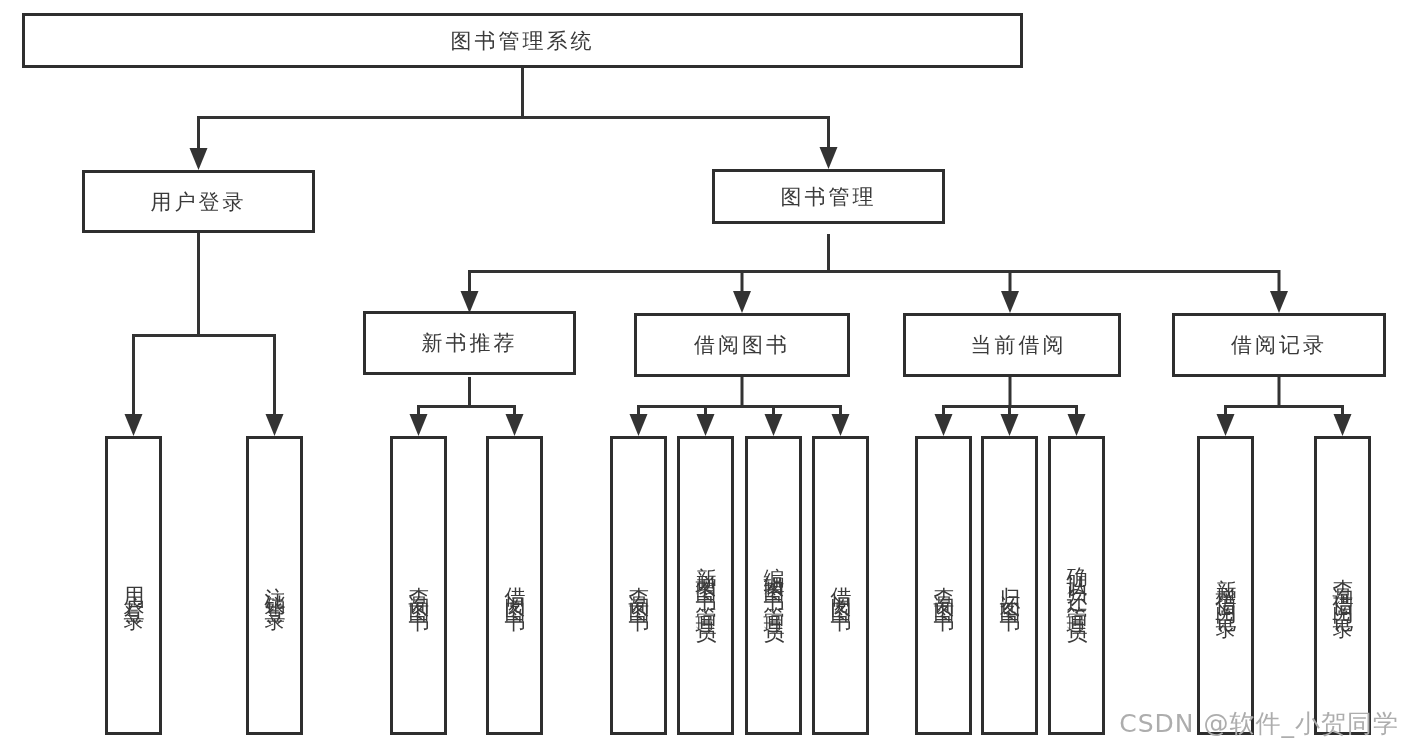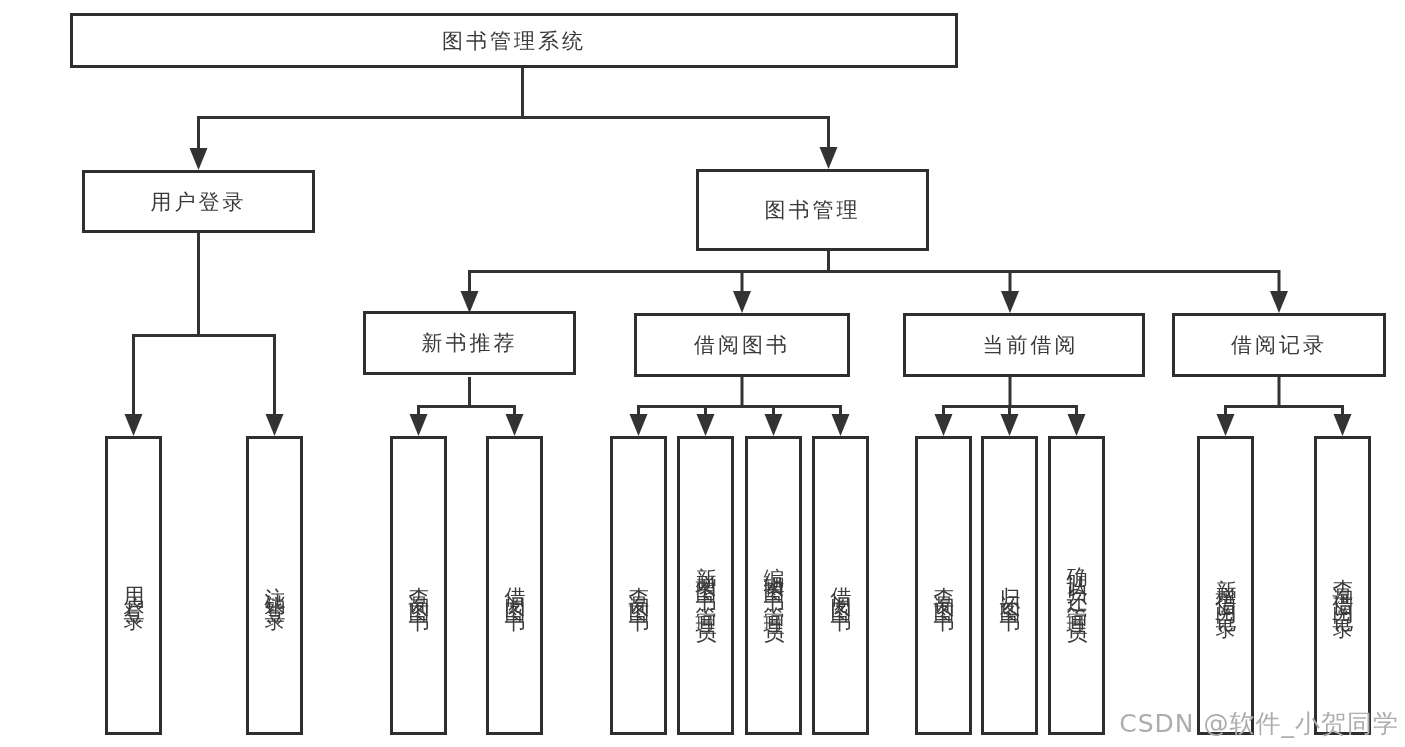--- a/index.html
+++ b/index.html
@@ -36,26 +36,26 @@
   .vnode .vlabel {
     writing-mode: vertical-rl;
     text-orientation: mixed;
     font-size: 21px;
     letter-spacing: 8px;
     line-height: 1;
     color: #3a3a3a;
     white-space: nowrap;
   }
   
-  #root { left: 22px;   top: 13px;  width: 888px; height: 55px; margin-left: 48px; }
+  #root { left: 22px;   top: 13px;  width: 1001px; height: 55px; }
   #l2a  { left: 82px;   top: 170px; width: 233px;  height: 63px; }
-  #l2b  { left: 696px;  top: 169px; width: 233px;  height: 82px; }
+  #l2b  { left: 712px;  top: 169px; width: 233px;  height: 55px; }
   #l3a  { left: 363px;  top: 311px; width: 213px;  height: 64px; }
   #l3b  { left: 634px;  top: 313px; width: 216px;  height: 64px; }
-  #l3c  { left: 903px;  top: 313px; width: 242px;  height: 64px; padding-left: 13px; }
+  #l3c  { left: 903px;  top: 313px; width: 218px;  height: 64px; padding-left: 13px; }
   #l3d  { left: 1172px; top: 313px; width: 214px;  height: 64px; }
   .leaf { top: 436px; width: 57px; height: 299px; }
   #f1  { left: 105px; }
   #f2  { left: 246px; }
   #f3  { left: 390px; }
   #f4  { left: 486px; }
   #f5  { left: 610px; }
   #f6  { left: 677px; }
   #f7  { left: 745px; }
   #f8  { left: 812px; }

